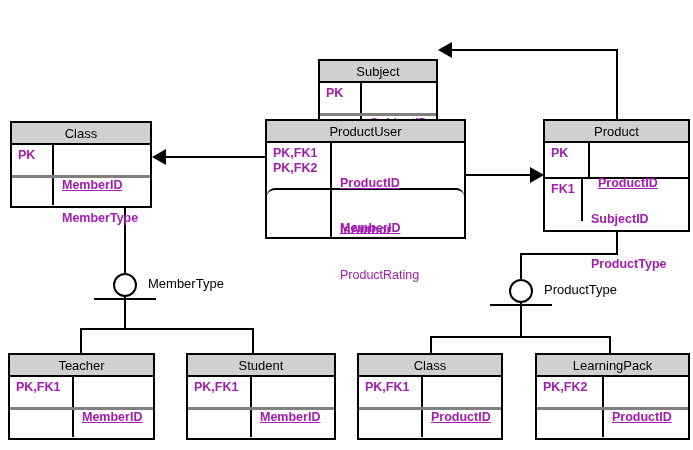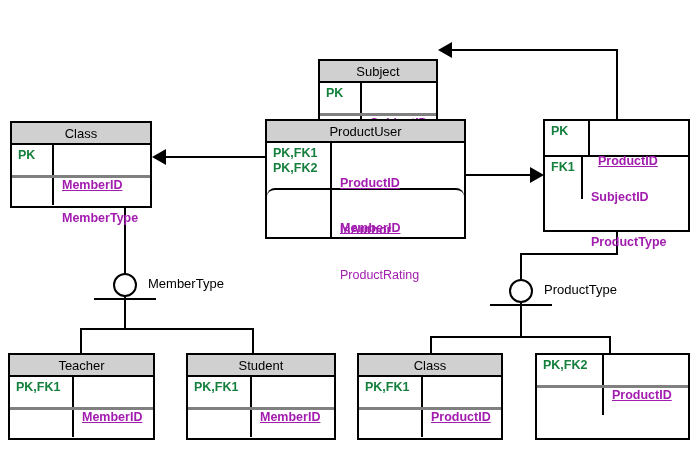--- a/index.html
+++ b/index.html
@@ -49,21 +49,21 @@
     border-top: 3px solid #808080;
   }
   .ent-row.sep-thin {
     border-top: 2px solid #000000;
   }
   .cell-key {
     box-sizing: border-box;
     border-right: 2px solid #000000;
     font-size: 12.5px;
     font-weight: bold;
-    color: #15803d;
+    color: #a21caf;
     padding: 3px 5px 3px 6px;
     white-space: pre;
     line-height: 15px;
   }
   .cell-attr {
     box-sizing: border-box;
     flex: 1;
     font-size: 12.5px;
     color: #a21caf;
     padding: 3px 5px 3px 8px;
@@ -216,20 +216,21 @@
         <div class="cell-key" style="width:65px;"></div>
         <div class="cell-attr">
           <div class="attr-bold">IsAuthor</div>
           <div class="attr-plain">ProductRating</div>
         </div>
       </div>
     </div>
   </div>
 
   <div class="entity" style="left:543px; top:119px; width:147px; height:113px;">
+    <div class="ent-title">Product</div>
     <div class="ent-body">
       <div class="ent-row" style="height:34px;">
         <div class="cell-key" style="width:45px;">PK</div>
         <div class="cell-attr">
           <div class="attr-pk">ProductID</div>
         </div>
       </div>
       <div class="ent-row sep-thin" style="height:44px;">
         <div class="cell-key" style="width:38px;">FK1</div>
         <div class="cell-attr">
@@ -288,20 +289,21 @@
       <div class="ent-row sep-thick" style="height:30px;">
         <div class="cell-key" style="width:64px;"></div>
         <div class="cell-attr">
           <div class="attr-plain"></div>
         </div>
       </div>
     </div>
   </div>
 
   <div class="entity" style="left:535px; top:353px; width:155px; height:87px;">
+    <div class="ent-title">LearningPack</div>
     <div class="ent-body">
       <div class="ent-row" style="height:30px;">
         <div class="cell-key" style="width:67px;">PK,FK2</div>
         <div class="cell-attr">
           <div class="attr-pk">ProductID</div>
         </div>
       </div>
       <div class="ent-row sep-thick" style="height:30px;">
         <div class="cell-key" style="width:67px;"></div>
         <div class="cell-attr">

